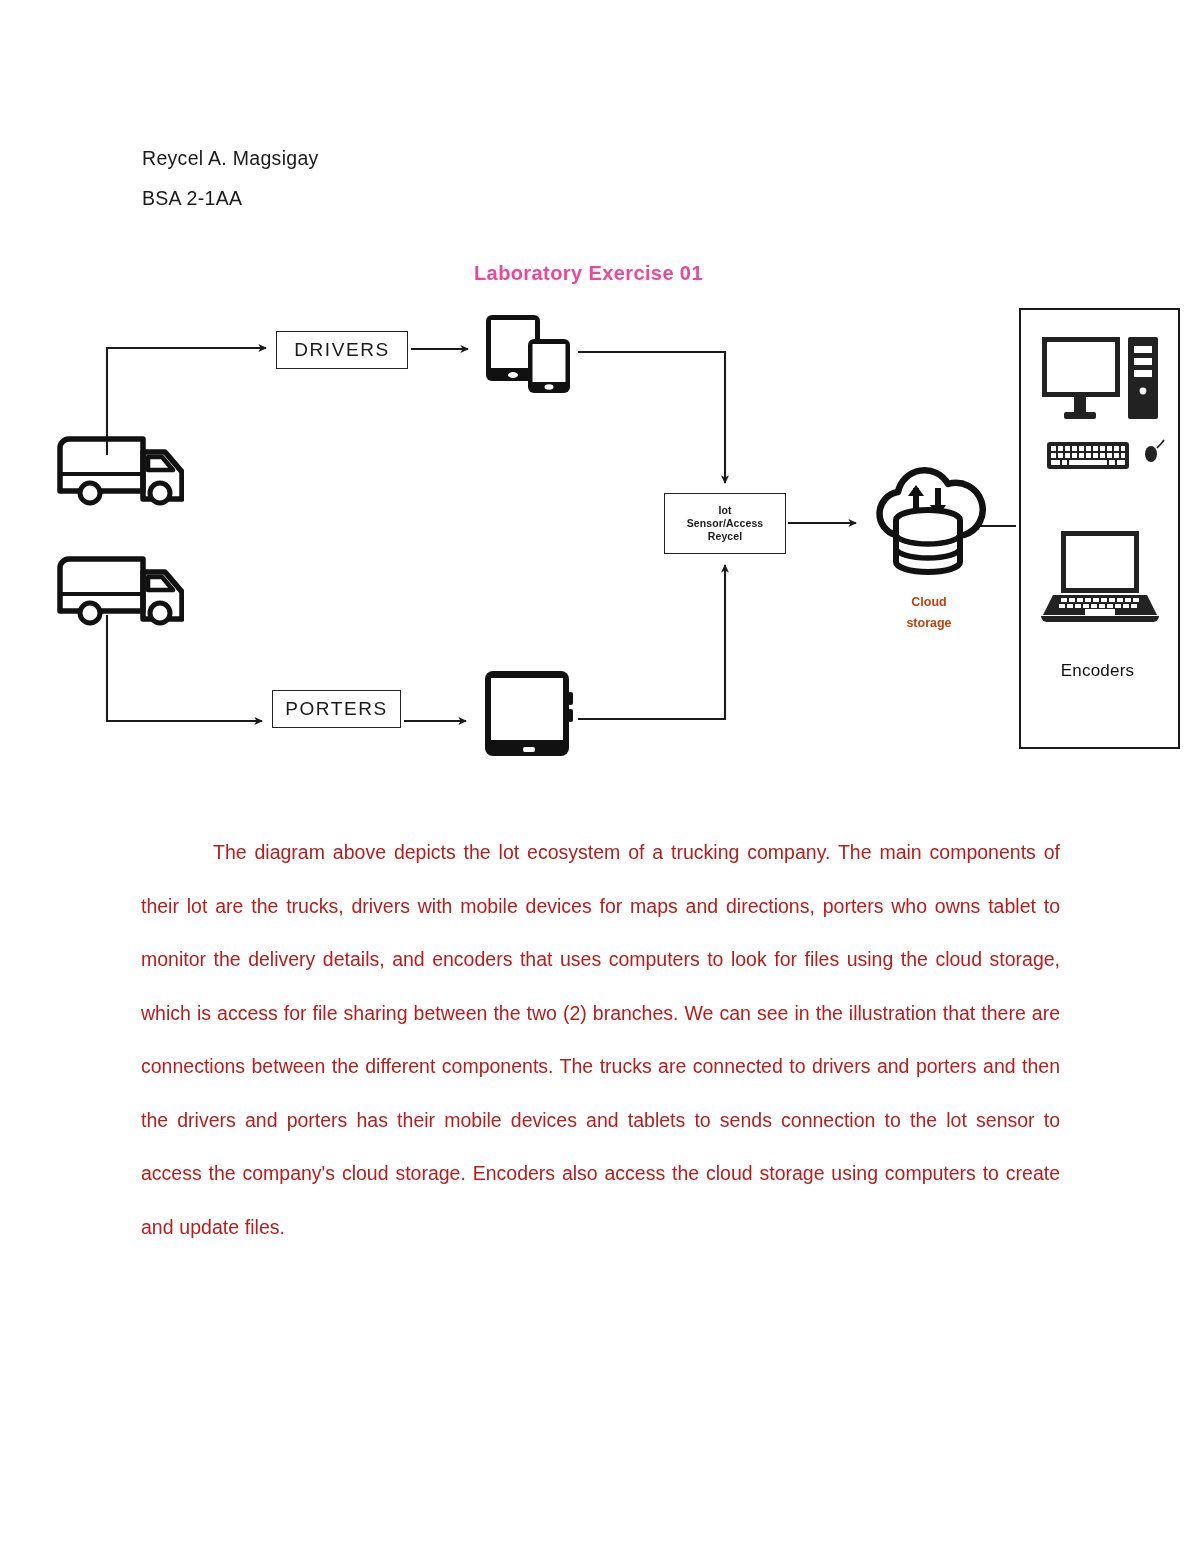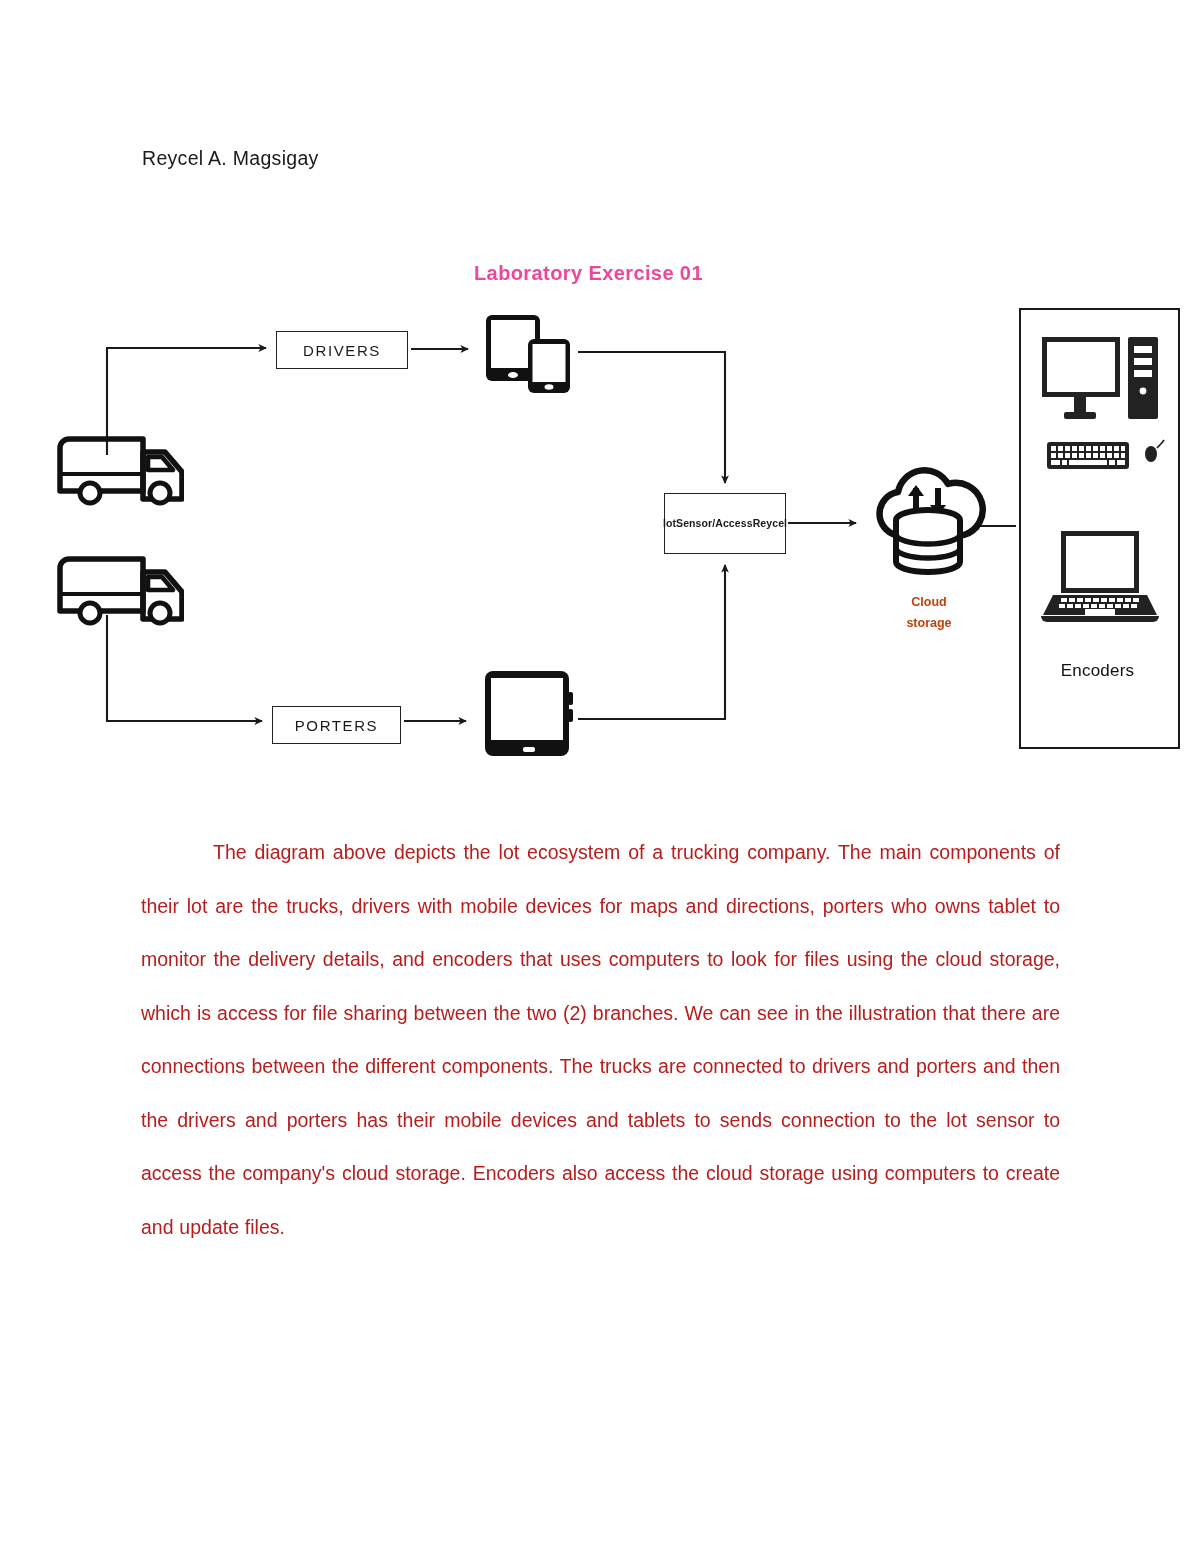--- a/index.html
+++ b/index.html
@@ -53,43 +53,43 @@
   #diagram svg {
     display: block;
   }
   .dgm-label-box {
     position: absolute;
     border: 1.6px solid #222;
     background: #fff;
     display: flex;
     align-items: center;
     justify-content: center;
-    font-size: 15px;
+    font-size: 19px;
     letter-spacing: 1.6px;
     color: #1a1a1a;
     text-align: center;
   }
   #drivers-box {
     left: 276px;
     top: 36px;
     width: 130px;
     height: 36px;
   }
   #porters-box {
     left: 272px;
-    top: 411px;
+    top: 395px;
     width: 127px;
     height: 36px;
   }
   #iot-box {
     left: 664px;
     top: 198px;
     width: 120px;
     height: 59px;
-    flex-direction: row;
+    flex-direction: column;
     font-size: 10.5px;
     letter-spacing: 0.1px;
     line-height: 13px;
     font-weight: bold;
     text-align: center;
   }
   #cloud-label {
     position: absolute;
     left: 879px;
     top: 297px;
@@ -134,20 +134,21 @@
     text-indent: 72px;
     color: #b91c1c;
     word-spacing: 0.4px;
   }
 </style>
 </head>
 <body>
 
 <div id="header-block">
   <div class="header-line">Reycel A. Magsigay</div>
+  <div class="header-line">BSA 2-1AA</div>
 </div>
 
 <div id="exercise-title">Laboratory Exercise 01</div>
 
 <div id="diagram">
 
   <svg width="1200" height="475">
     <defs>
       <marker id="ah" markerWidth="9" markerHeight="9" refX="7.6" refY="4.5" orient="auto" markerUnits="userSpaceOnUse">
         <path d="M0,0.6 L8.6,4.5 L0,8.4 L2.2,4.5 Z" fill="#1a1a1a"></path>

